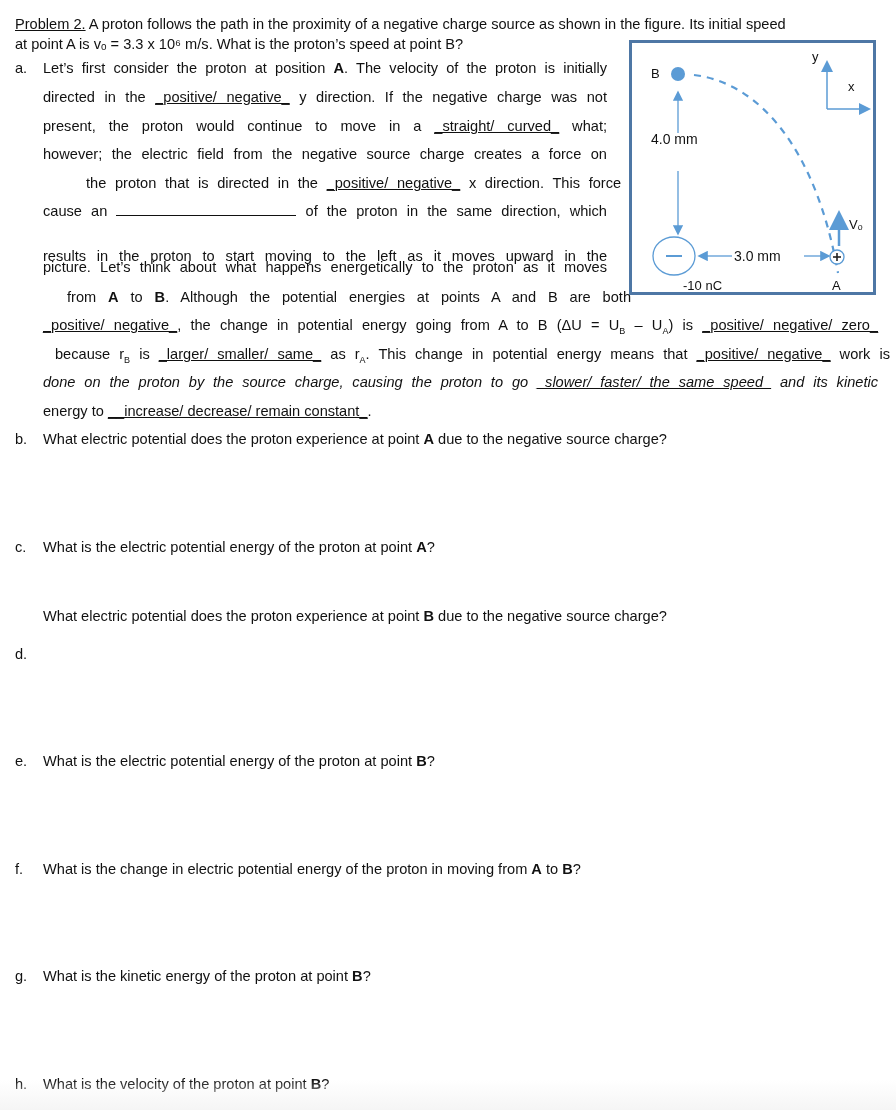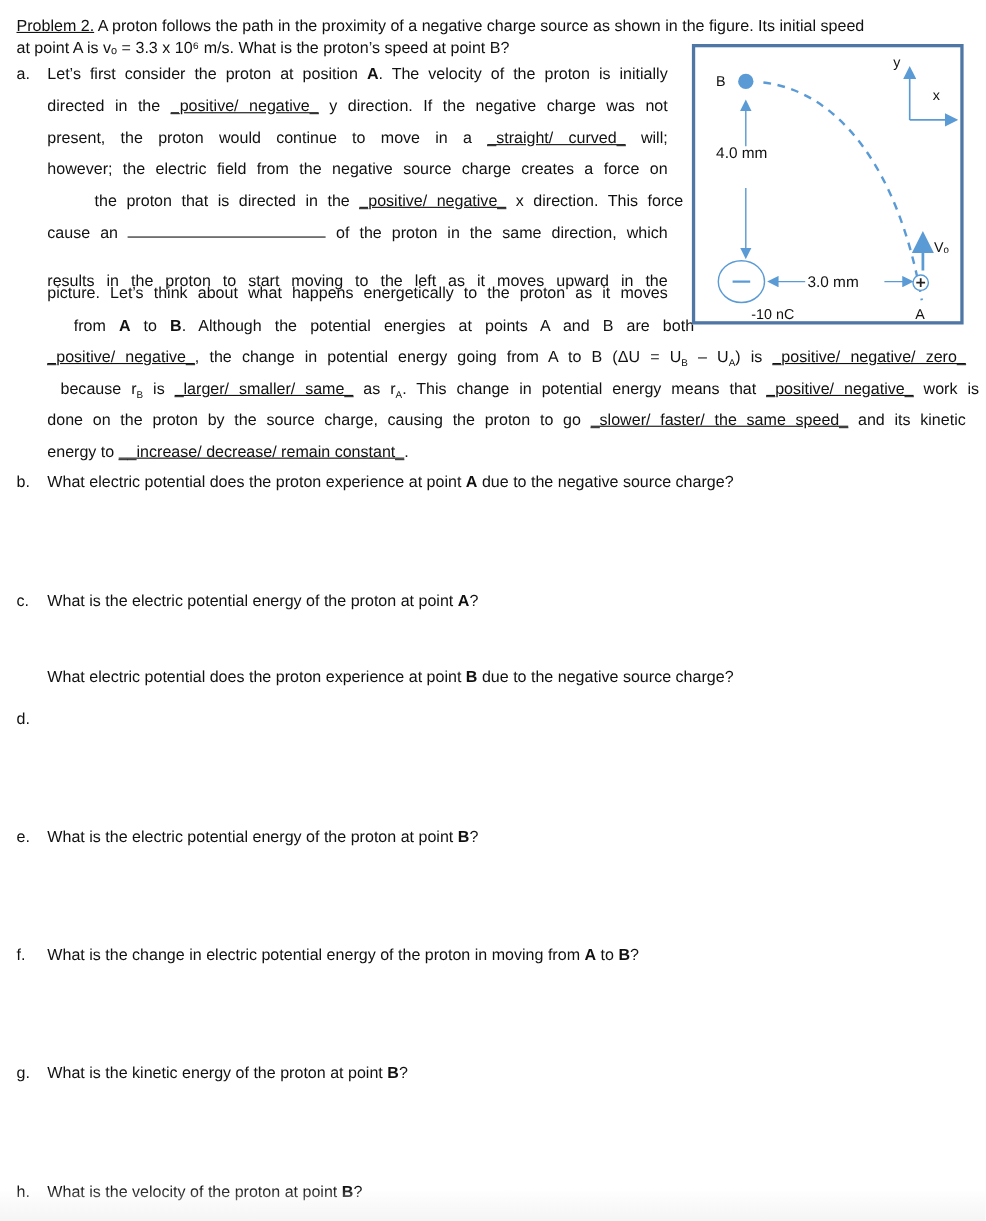--- a/index.html
+++ b/index.html
@@ -28,39 +28,39 @@
   <span>A proton follows the path in the proximity of a negative charge source as shown in the figure. Its initial speed</span>
 </div>
 <div class="abs" style="left:15px; top:36px;">at point A is vₒ = 3.3 x 10⁶ m/s. What is the proton’s speed at point B?</div>
 
 <div class="label" style="top:60px;">a.</div>
 
 <div class="just" style="top:60px;"><span>Let’s first consider the proton at position </span><b>A</b><span>. The velocity of the proton is initially</span></div>
 
 <div class="just" style="top:89px;"><span>directed in the </span><span class="u">_positive/ negative_</span><span> y direction. If the negative charge was not</span></div>
 
-<div class="just" style="top:118px;"><span>present, the proton would continue to move in a </span><span class="u">_straight/ curved_</span><span> will;</span></div>
+<div class="just" style="top:118px;"><span>present, the proton would continue to move in a </span><span class="u">_straight/ curved_</span><span> what;</span></div>
 
 <div class="just" style="top:146px;">however; the electric field from the negative source charge creates a force on</div>
 
 <div class="just" style="top:175px;margin-left:43px;"><span>the proton that is directed in the </span><span class="u">_positive/ negative_</span><span> x direction. This force will</span></div>
 
 <div class="just" style="top:203px;"><span>cause an</span> <span class="blank"></span> <span>of the proton in the same direction, which</span></div>
 
 <div class="just" style="top:231px;margin-top:17px;">results in the proton to start moving to the left as it moves upward in the</div>
 
 <div class="just" style="top:259px;">picture. Let’s think about what happens energetically to the proton as it moves</div>
 
 <div class="just" style="top:289px;margin-left:24px;"><span>from </span><b>A</b><span> to </span><b>B</b><span>. Although the potential energies at points A and B are both</span></div>
 
 <div class="just-wide" style="top:317px;"><span class="u">_positive/ negative_</span><span>, the change in potential energy going from A to B (ΔU = U</span><sub style="font-size:9px;">B</sub><span> – U</span><sub style="font-size:9px;">A</sub><span>) is </span><span class="u">_positive/ negative/ zero_</span></div>
 
 <div class="just-wide" style="top:346px;margin-left:12px;"><span>because r</span><sub style="font-size:9px;">B</sub><span> is </span><span class="u">_larger/ smaller/ same_</span><span> as r</span><sub style="font-size:9px;">A</sub><span>. This change in potential energy means that </span><span class="u">_positive/ negative_</span><span> work is</span></div>
 
-<div class="just-wide" style="top:374px;"><span>done on the proton by the source charge, causing the proton to go </span><span class="u">_slower/ faster/ the same speed_</span><span> and its kinetic</span></div>
+<div class="just-wide" style="top:374px;font-style:italic;"><span>done on the proton by the source charge, causing the proton to go </span><span class="u">_slower/ faster/ the same speed_</span><span> and its kinetic</span></div>
 
 <div class="q" style="top:403px;"><span>energy to </span><span class="u">__increase/ decrease/ remain constant_</span><span>.</span></div>
 
 <div>
   <div class="label" style="top:431px;">b.</div>
   <div class="q" style="top:431px;"><span>What electric potential does the proton experience at point </span><b>A</b><span> due to the negative source charge?</span></div>
 </div>
 <div>
   <div class="label" style="top:539px;">c.</div>
   <div class="q" style="top:539px;"><span>What is the electric potential energy of the proton at point </span><b>A</b><span>?</span></div>

